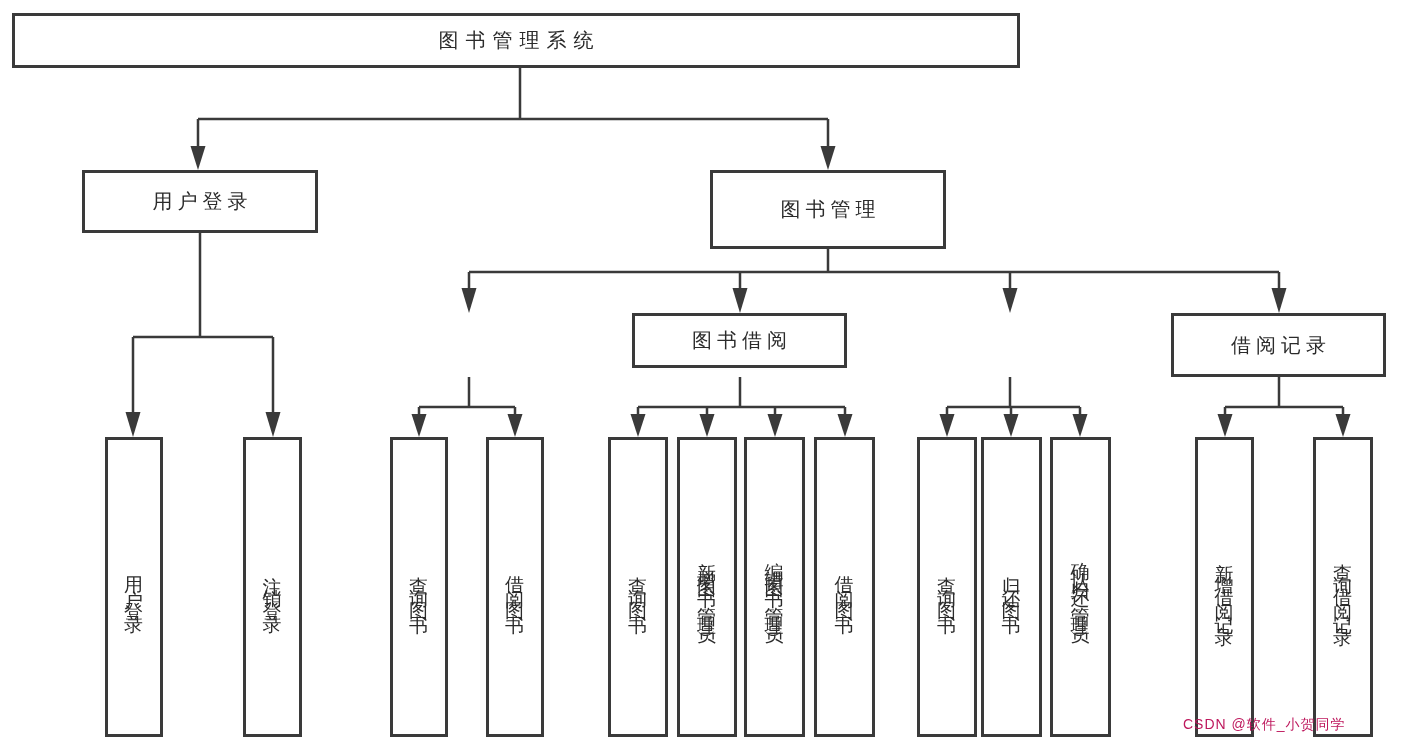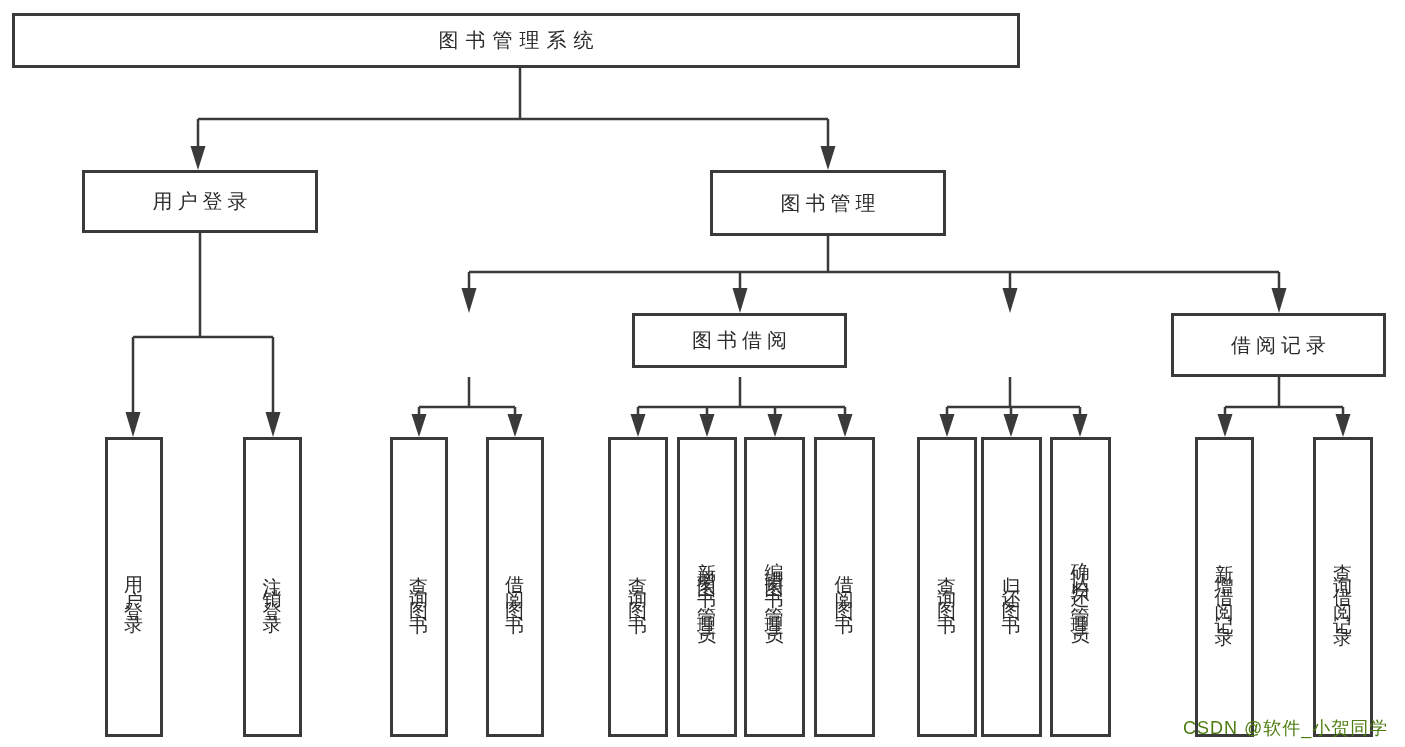--- a/index.html
+++ b/index.html
@@ -20,21 +20,21 @@
   .root-node{font-size:20px;letter-spacing:7px;text-indent:7px;}
   .v-node{z-index:2;}
   .vtext{
     writing-mode:vertical-rl;text-orientation:mixed;
     font-size:19px;letter-spacing:13px;line-height:1;
     color:#2b2b2b;white-space:nowrap;
   }
   .vtext.long{letter-spacing:9px;}
   .watermark{
     position:absolute;z-index:10;
-    font-size:18px;color:#4d7c0f;letter-spacing:1px;white-space:nowrap;
+    font-size:14px;color:#be185d;letter-spacing:1px;white-space:nowrap;
   }
 </style>
 </head>
 <body>
 
 <div class="canvas">
 
   <svg class="wires" width="1405" height="747" viewBox="0 0 1405 747">
     <g stroke="#3a3a3a" stroke-width="2.5" fill="none">
 
@@ -75,21 +75,21 @@
     </g>
   </svg>
 
   <div class="node h-node root-node" style="left:12px;top:13px;width:1008px;height:55px;text-align:right;">
     <span>图书管理系统</span>
   </div>
 
   <div class="node h-node" style="left:82px;top:170px;width:236px;height:63px;">
     <span>用户登录</span>
   </div>
-  <div class="node h-node" style="left:710px;top:170px;width:236px;height:66px;">
+  <div class="node h-node" style="left:710px;top:170px;width:236px;height:79px;">
     <span>图书管理</span>
   </div>
 
   <div class="node h-node" style="left:632px;top:313px;width:215px;height:55px;">
     <span>图书借阅</span>
   </div>
   <div class="node h-node" style="left:1171px;top:313px;width:215px;height:64px;">
     <span>借阅记录</span>
   </div>
 

